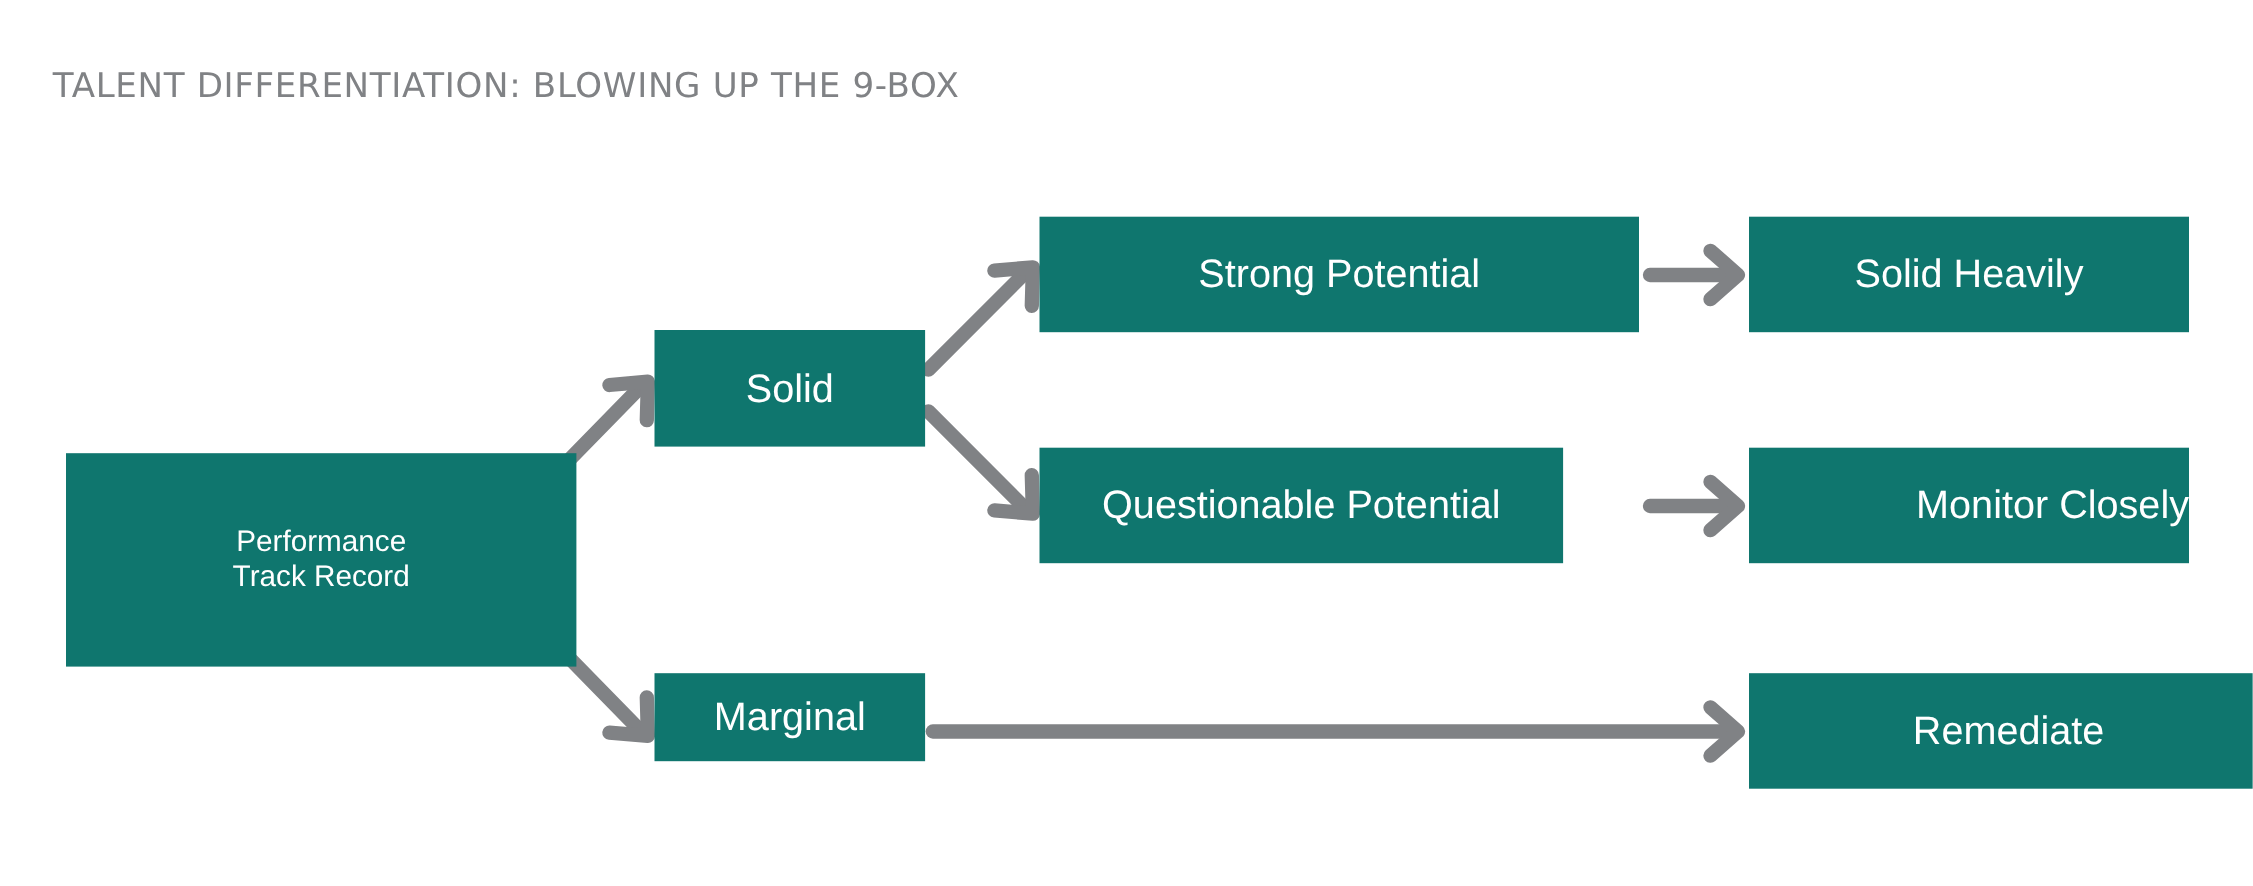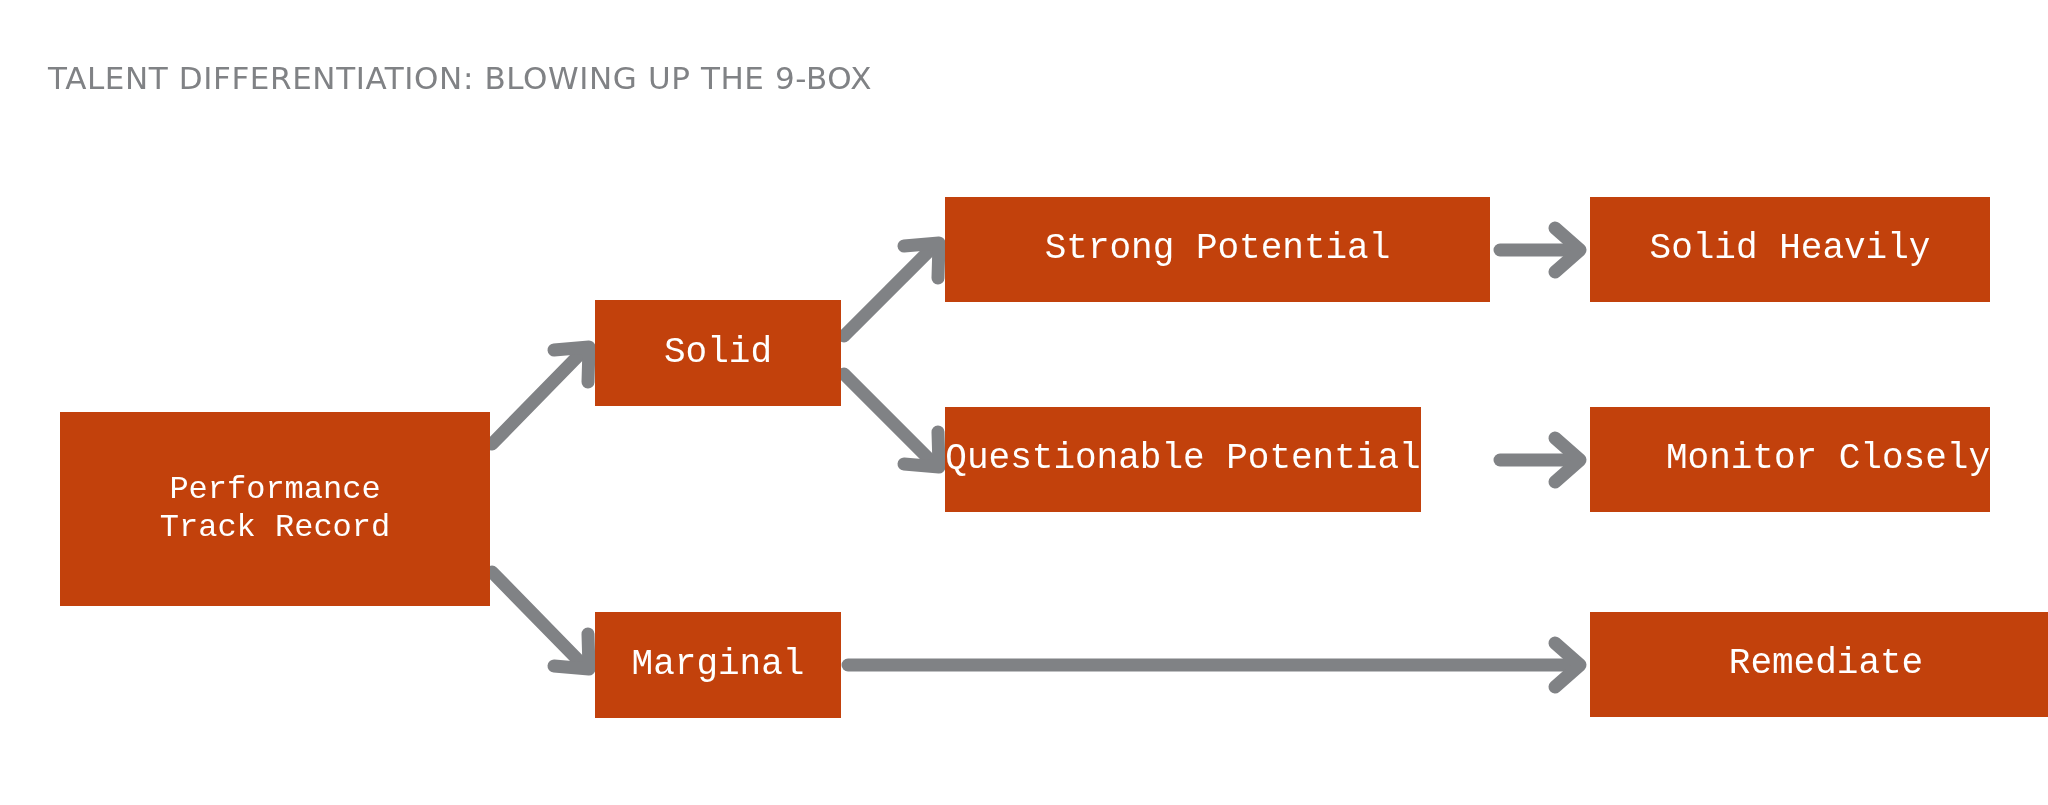--- a/index.html
+++ b/index.html
@@ -24,48 +24,48 @@
     top: 60px;
     font-family: "DejaVu Sans", "Liberation Sans", sans-serif;
     font-size: 31px;
     font-weight: normal;
     letter-spacing: 0.6px;
     color: #808285;
     white-space: nowrap;
   }
   .node {
     position: absolute;
-    background: #c2410c;
+    background: #0f766e;
     color: #ffffff;
     display: flex;
     align-items: center;
     justify-content: center;
     text-align: center;
-    font-family: Liberation Mono, monospace;
+    font-family: Liberation Sans, sans-serif;
     font-weight: normal;
     line-height: 1.18;
     box-sizing: border-box;
     user-select: none;
   }
   .node-text {
     display: block;
     width: 100%;
     white-space: pre-line;
   }
   
   #node-performance {
-    left: 60px;  top: 412px;  width: 430px; height: 194px;
-    font-size: 32px;
+    left: 60px;  top: 412px;  width: 464px; height: 194px;
+    font-size: 27px;
   }
   #node-solid {
     left: 595px; top: 300px;  width: 246px; height: 106px;
     font-size: 36px;
   }
   #node-marginal {
-    left: 595px; top: 612px;  width: 246px; height: 106px;
+    left: 595px; top: 612px;  width: 246px; height: 80px;
     font-size: 36px;
   }
   #node-strong-potential {
     left: 945px; top: 197px;  width: 545px; height: 105px;
     font-size: 36px;
   }
   #node-questionable-potential {
     left: 945px; top: 407px;  width: 476px; height: 105px;
     font-size: 36px;
   }

